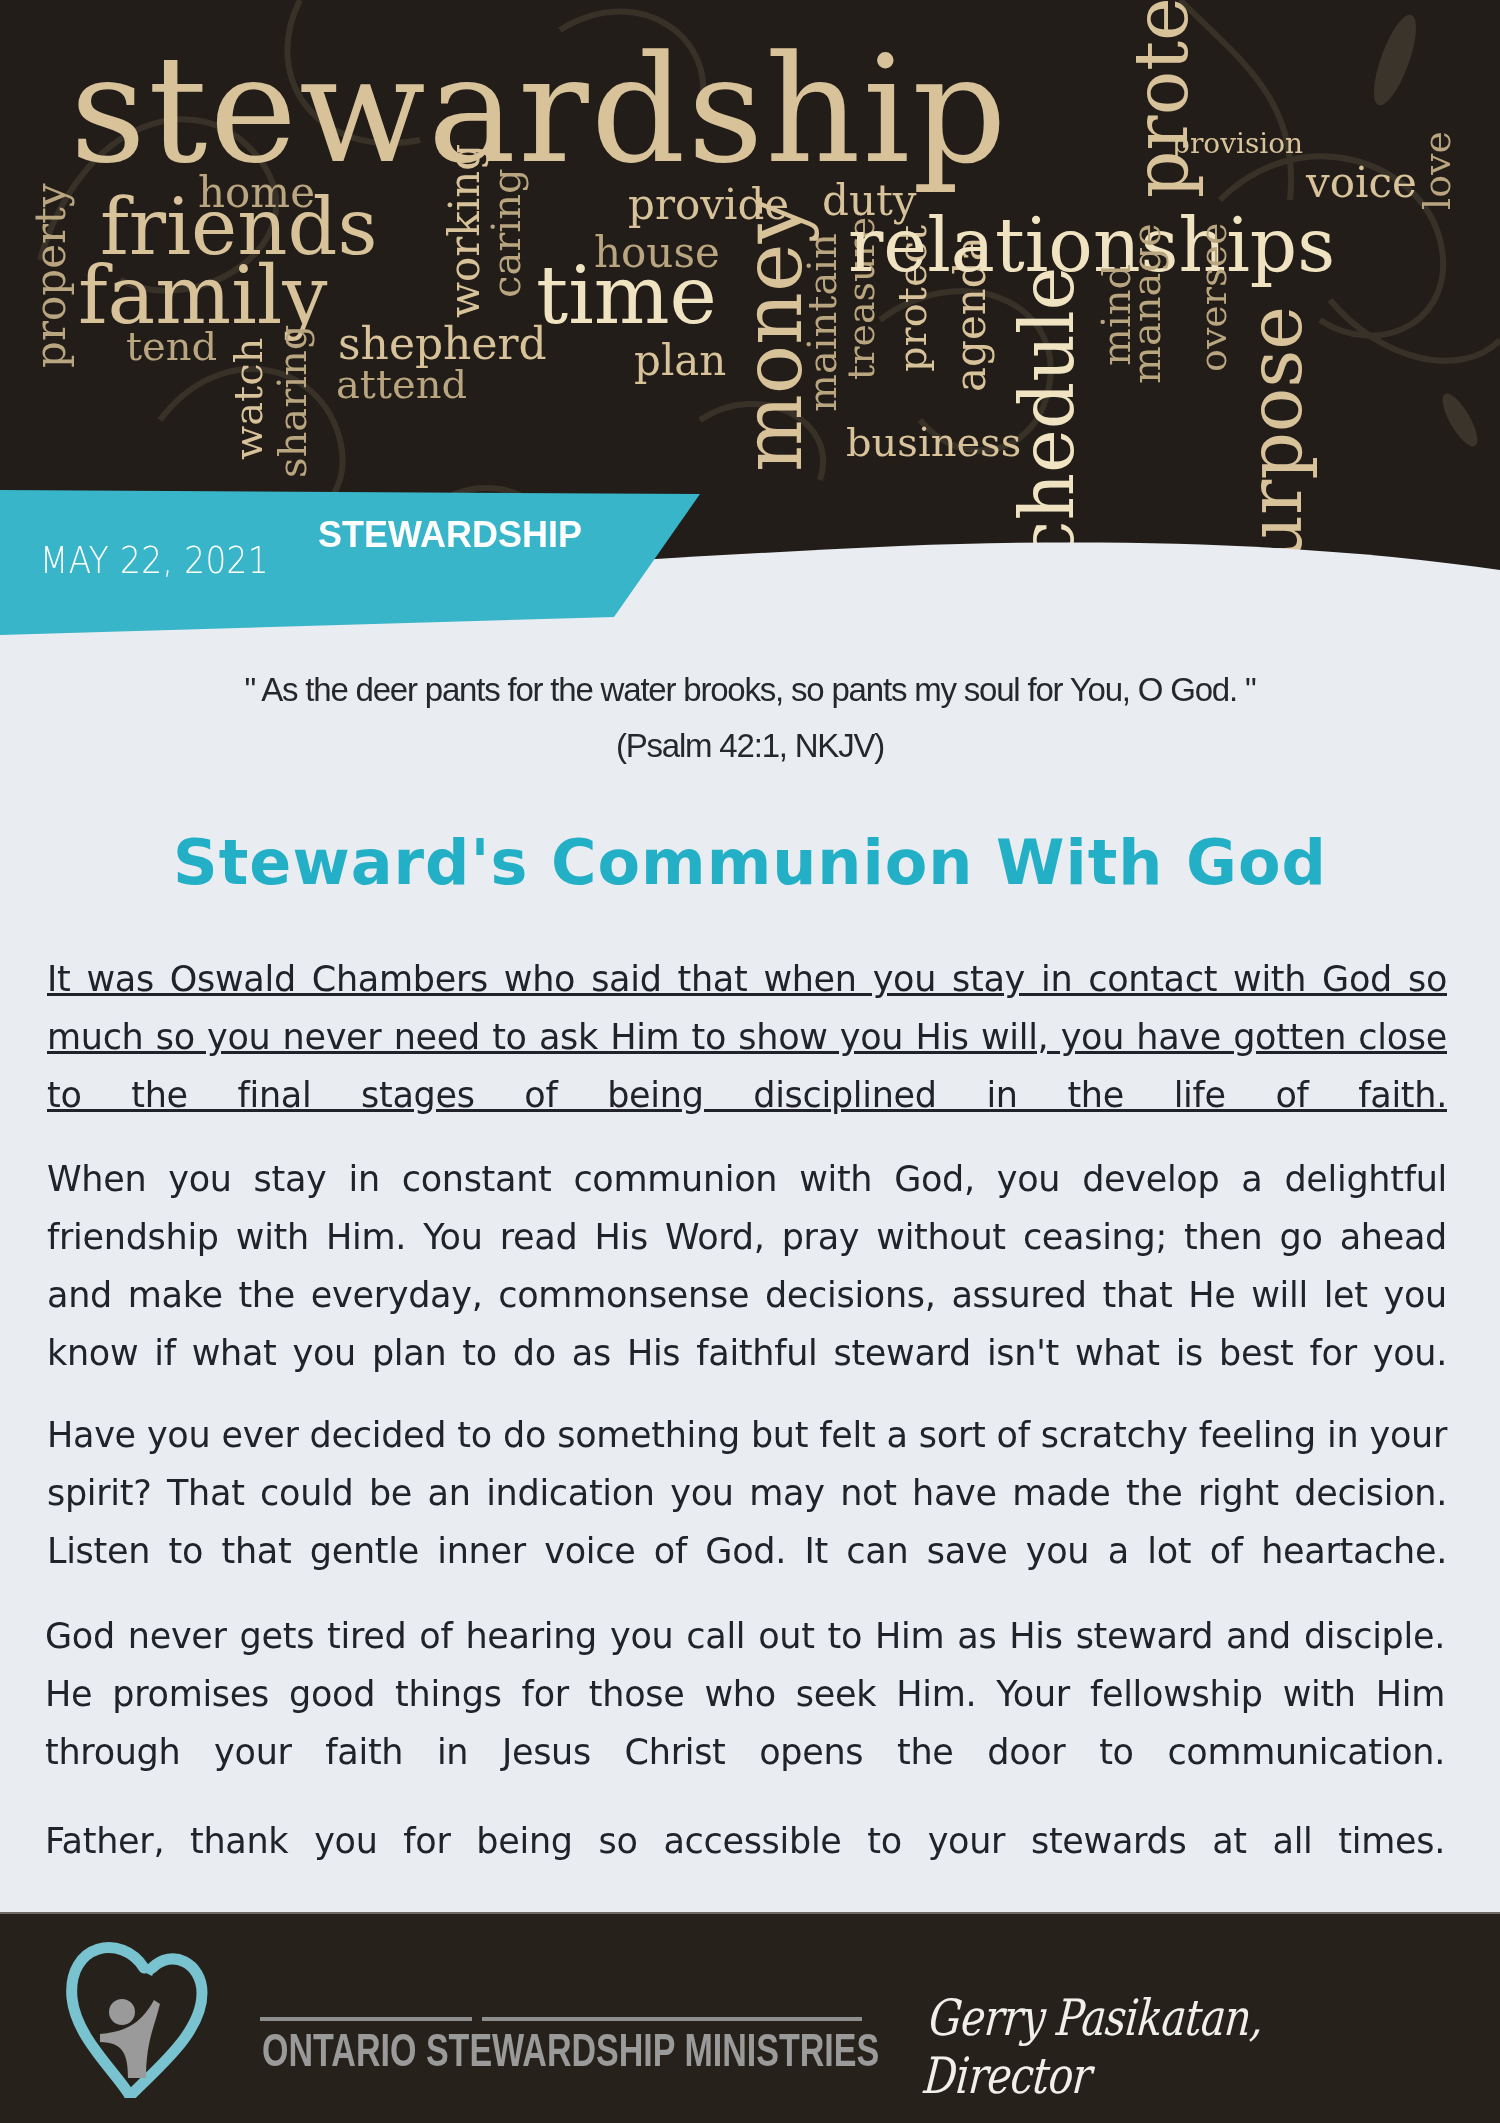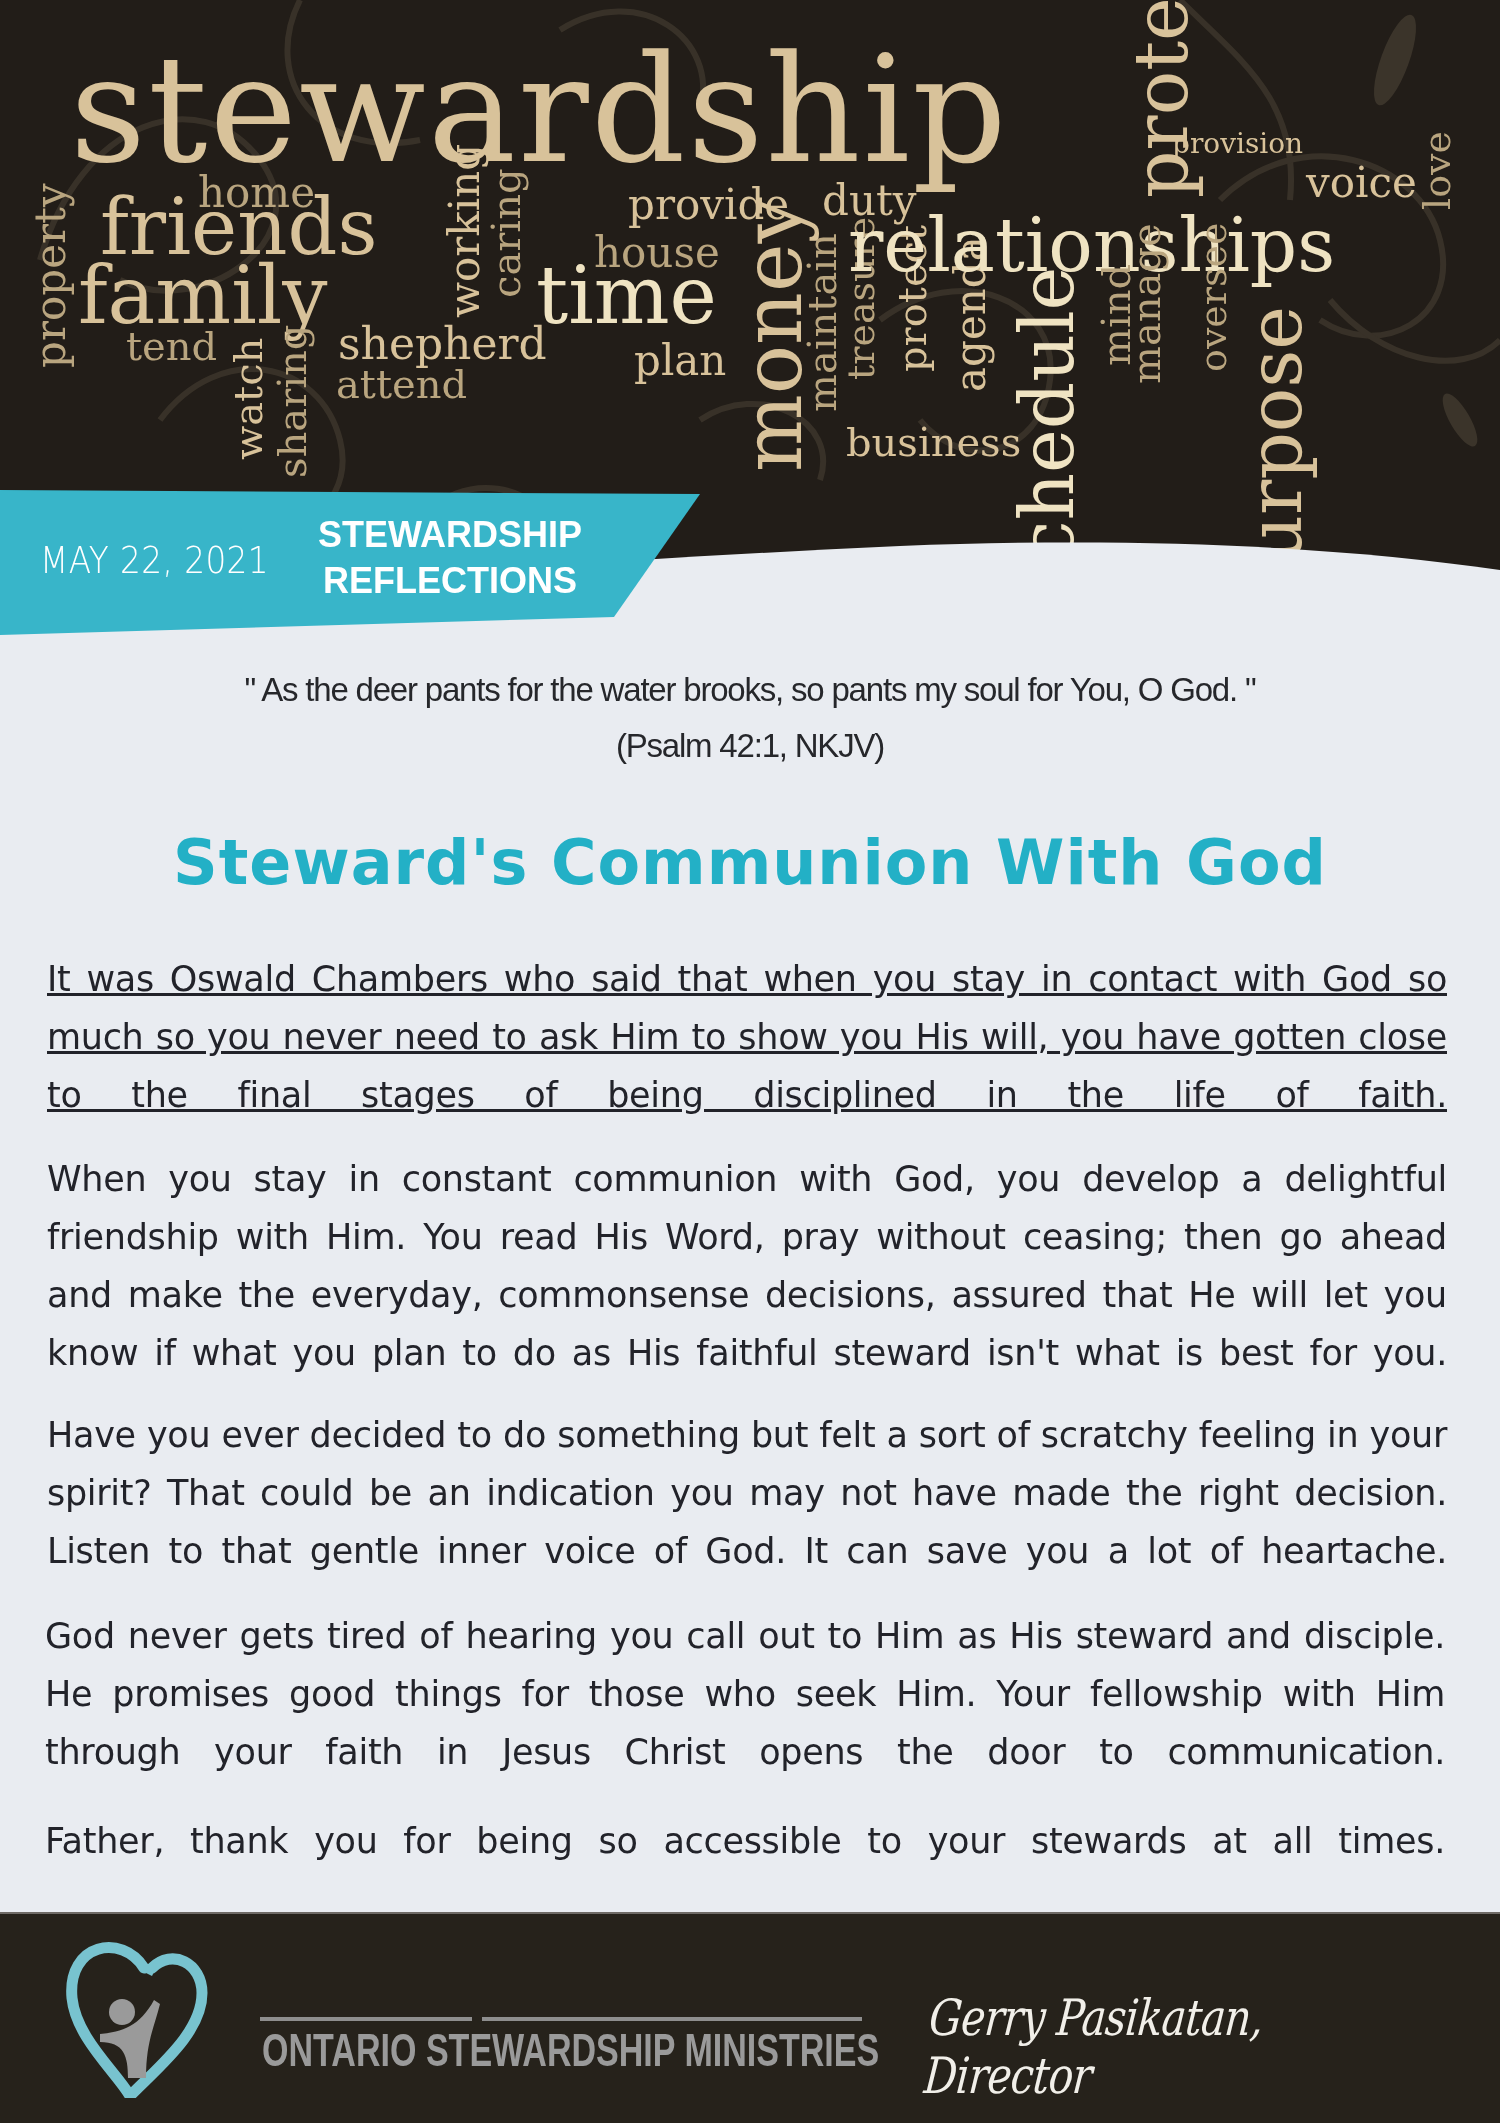--- a/index.html
+++ b/index.html
@@ -151,21 +151,20 @@
   </svg>
 </div>
 
 <div class="banner">
   <svg width="700" height="145">
     <polygon points="0,0 700,4 614,127 0,145" fill="#38b5c9"></polygon>
   </svg>
   <div class="banner-date">MAY 22, 2021</div>
   <div class="banner-title">
     <div>STEWARDSHIP</div>
-    <div>REFLECTIONS</div>
   </div>
 </div>
 
 <div class="quote">
   <div>" As the deer pants for the water brooks, so pants my soul for You, O God. "</div>
   <div>(Psalm 42:1,  NKJV)</div>
 </div>
 
 <h1 class="title" style="margin:0;">Steward's Communion With God</h1>
 

